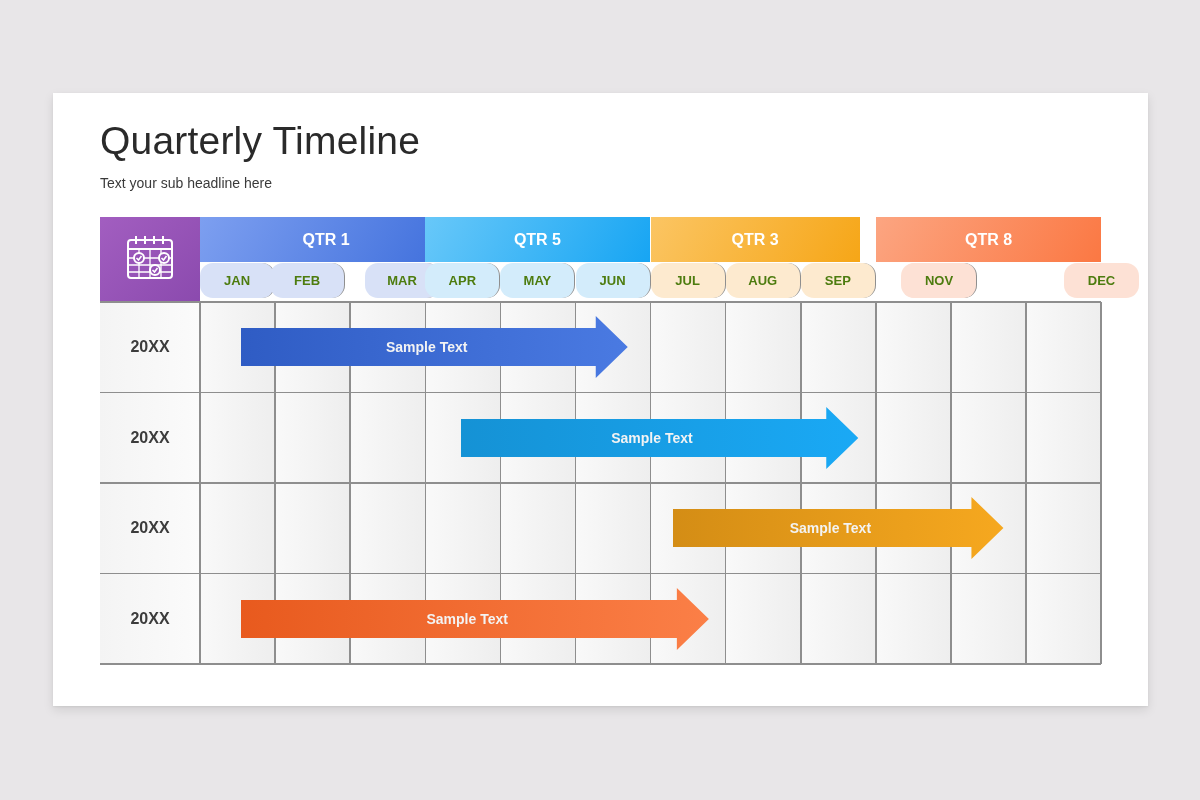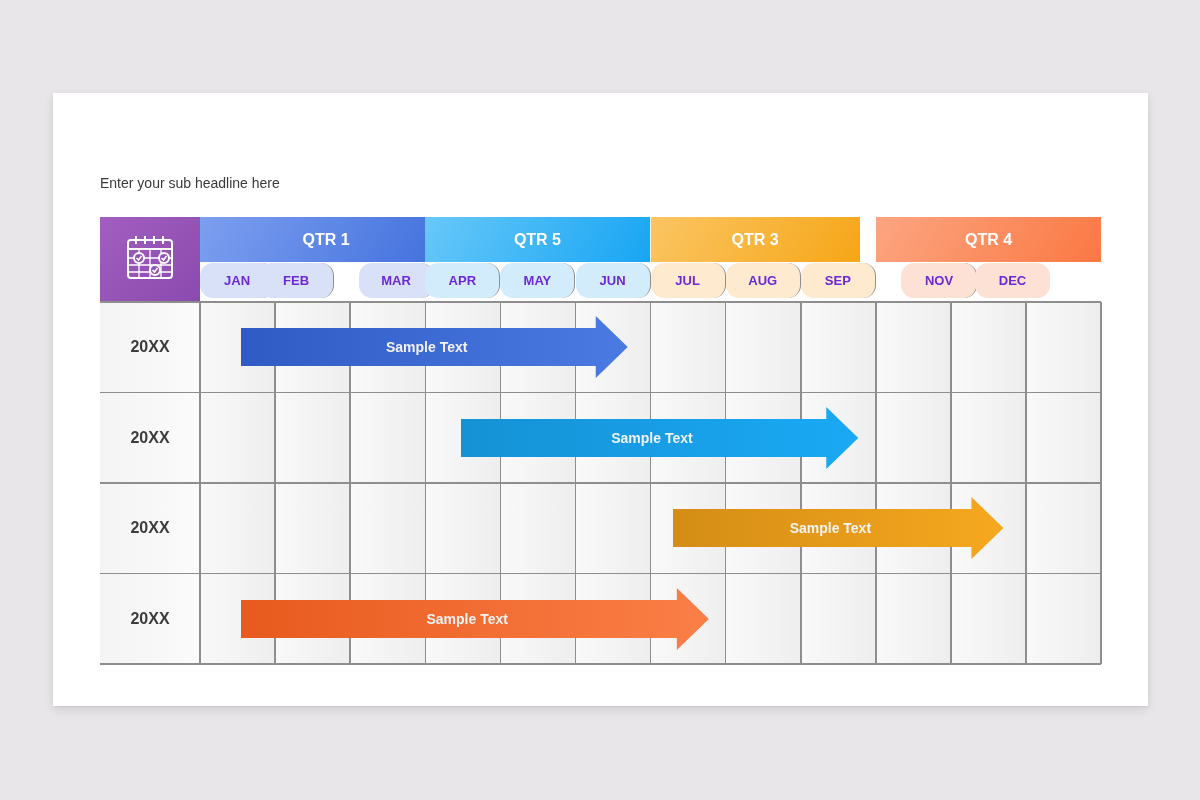--- a/index.html
+++ b/index.html
@@ -34,21 +34,21 @@
       display: flex; align-items: center; justify-content: center;
     }
     .qtr {
       position: absolute; top: 0; height: 45px;
       display: flex; align-items: center; justify-content: center;
       color: #ffffff; font-weight: 700; font-size: 16px;
     }
     .month {
       position: absolute; top: 46px; height: 35px;
       display: flex; align-items: center; justify-content: center;
-      color: #6d28d9; font-weight: 700; font-size: 13px;
+      color: #4d7c0f; font-weight: 700; font-size: 13px;
       box-sizing: border-box;
       border-right: 1.5px solid #8f8f8f;
       border-radius: 13px;
     }
     .month.last { border-right: none; }
     .body-cell {
       position: absolute; box-sizing: border-box;
       background: linear-gradient(90deg, #f9f9f9 0%, #eeeeee 100%);
     }
     .year-cell {
@@ -66,21 +66,22 @@
     .arrow-label {
       position: absolute; top: 0; height: 62px;
       display: flex; align-items: center; justify-content: center;
       color: #f3f3f3; font-size: 14px; white-space: nowrap;
     }
   </style>
 </head>
 <body>
 
 <div class="card">
-  <div class="subtitle">Enter your sub headline here</div>
+  <div class="title">Quarterly Timeline</div>
+  <div class="subtitle">Text your sub headline here</div>
 
   <div class="grid">
     <div class="corner">
       <span>
         <svg width="50" height="48" viewBox="0 0 50 48" fill="none" stroke="#ffffff" stroke-width="2">
           <rect x="3" y="6" width="44" height="38" rx="3"></rect>
           <line x1="3" y1="15" x2="47" y2="15"></line>
           <line x1="11" y1="2" x2="11" y2="10"></line>
           <line x1="20" y1="2" x2="20" y2="10"></line>
           <line x1="29" y1="2" x2="29" y2="10"></line>
@@ -98,35 +99,35 @@
           <circle cx="30" cy="36" r="5" fill="#9552b6"></circle>
           <polyline points="27.5,36 29.5,38 32.5,34" stroke-width="1.6"></polyline>
         </svg>
       </span>
     </div>
 
     <div id="quarters-layer">
         <div class="qtr" style="left: 100px; width: 252px; background: linear-gradient(120deg, rgb(125, 159, 240) 0%, rgb(63, 111, 220) 100%); text-align: center;">QTR 1</div>
         <div class="qtr" style="left: 325.3px; width: 224.3px; background: linear-gradient(120deg, rgb(104, 200, 249) 0%, rgb(23, 165, 243) 100%);">QTR 5</div>
         <div class="qtr" style="left: 550.6px; width: 209px; background: linear-gradient(120deg, rgb(251, 197, 99) 0%, rgb(246, 166, 23) 100%);">QTR 3</div>
-        <div class="qtr" style="left: 775.9px; width: 225.3px; background: linear-gradient(120deg, rgb(252, 165, 129) 0%, rgb(251, 120, 67) 100%);">QTR 4</div>
+        <div class="qtr" style="left: 775.9px; width: 225.3px; background: linear-gradient(120deg, rgb(252, 165, 129) 0%, rgb(251, 120, 67) 100%);">QTR 8</div>
       </div>
     <div id="months-layer">
         <div class="month" style="left: 100px; width: 75.1px; background: rgb(216, 225, 247);">JAN</div>
-        <div class="month" style="left: 159px; width: 75.1px; background: rgb(216, 225, 247);">FEB</div>
-        <div class="month" style="left: 259px; width: 75.1px; background: rgb(216, 225, 247);">MAR</div>
+        <div class="month" style="left: 170px; width: 75.1px; background: rgb(216, 225, 247);">FEB</div>
+        <div class="month" style="left: 265px; width: 75.1px; background: rgb(216, 225, 247);">MAR</div>
         <div class="month" style="left: 325.3px; width: 75.1px; background: rgb(211, 236, 251);">APR</div>
         <div class="month" style="left: 400.4px; width: 75.1px; background: rgb(211, 236, 251);">MAY</div>
         <div class="month" style="left: 475.5px; width: 75.1px; background: rgb(211, 236, 251);">JUN</div>
         <div class="month" style="left: 550.6px; width: 75.1px; background: rgb(253, 234, 207);">JUL</div>
         <div class="month" style="left: 625.7px; width: 75.1px; background: rgb(253, 234, 207);">AUG</div>
         <div class="month" style="left: 700.8px; width: 75.1px; background: rgb(253, 234, 207);">SEP</div>
         <div class="month" style="left: 801px; width: 75.1px; background: rgb(253, 225, 213); font-style: italic;">OCT</div>
         <div class="month" style="left: 802px; width: 75.1px; background: rgb(253, 225, 213);">NOV</div>
-        <div class="month last" style="left: 875px; width: 75.1px; background: rgb(253, 225, 213);">DEC</div>
+        <div class="month last" style="left: 964px; width: 75.1px; background: rgb(253, 225, 213);">DEC</div>
       </div>
     <div id="body-layer">
         <div class="year-cell" style="top: 85px; height: 90.5px;">20XX</div>
         <div class="body-cell" style="left: 100px; top: 85px; width: 75.1px; height: 90.5px;"></div>
         <div class="body-cell" style="left: 175.1px; top: 85px; width: 75.1px; height: 90.5px;"></div>
         <div class="body-cell" style="left: 250.2px; top: 85px; width: 75.1px; height: 90.5px;"></div>
         <div class="body-cell" style="left: 325.3px; top: 85px; width: 75.1px; height: 90.5px;"></div>
         <div class="body-cell" style="left: 400.4px; top: 85px; width: 75.1px; height: 90.5px;"></div>
         <div class="body-cell" style="left: 475.5px; top: 85px; width: 75.1px; height: 90.5px;"></div>
         <div class="body-cell" style="left: 550.6px; top: 85px; width: 75.1px; height: 90.5px;"></div>

